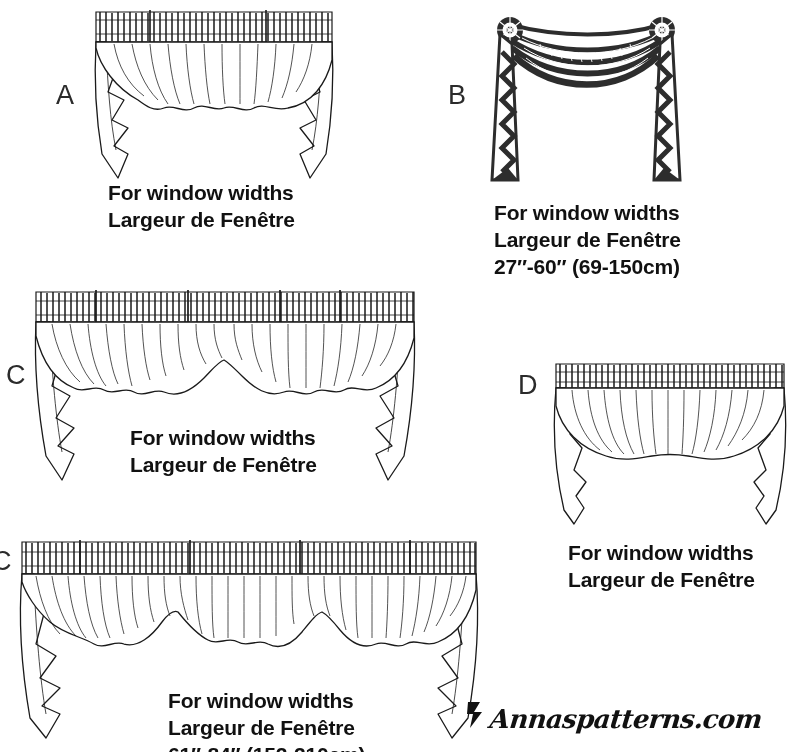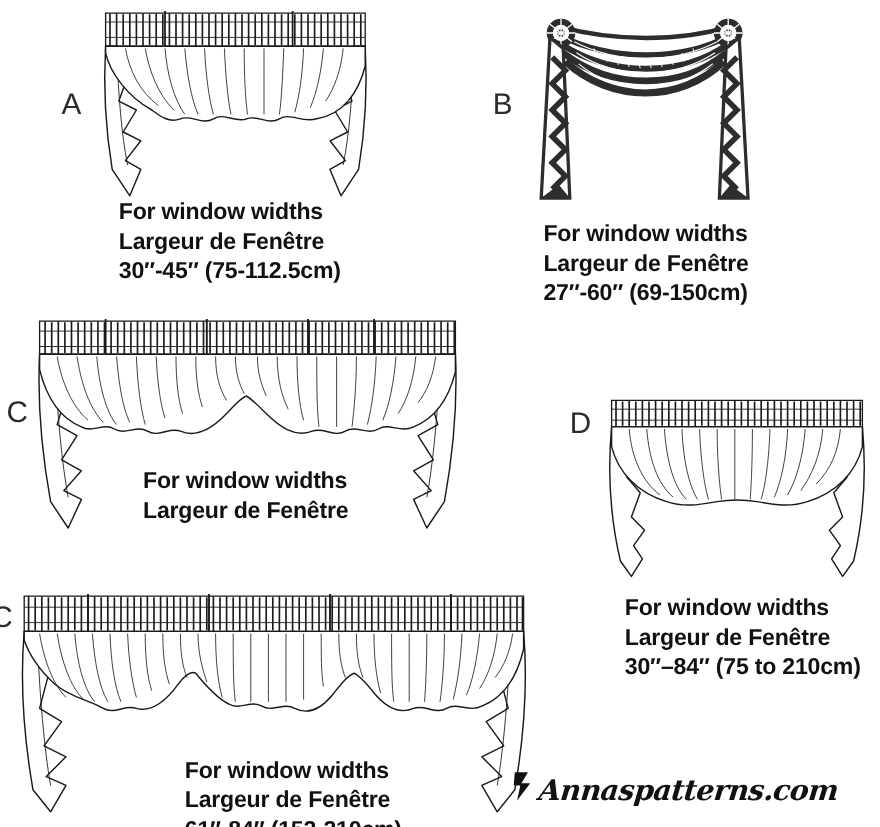--- a/index.html
+++ b/index.html
@@ -104,21 +104,20 @@
         <path d="M188 36 C 187 60, 184 80, 180 94"></path>
         <path d="M206 36 C 204 58, 200 76, 194 90"></path>
         <path d="M224 36 C 222 56, 216 72, 208 84"></path>
       </g>
     </svg>
   </div>
   <div class="letter" style="left:56px; top:82px;">A</div>
   <div class="caption" style="left:108px; top:180px;">
     <span class="ln">For window widths</span>
     <span class="ln">Largeur de Fenêtre</span>
-    <span class="ln">30″-45″ (75-112.5cm)</span>
   </div>
 
   <div class="style-block" style="left:478px; top:8px; width:216px; height:182px;">
     <svg width="216" height="182" viewBox="0 0 216 182">
 
       <g fill="none" stroke="#2d2d2d">
         <path d="M30 16 C 80 30, 140 30, 186 16" stroke-width="4"></path>
         <path d="M30 24 C 78 48, 142 48, 186 24" stroke-width="5"></path>
         <path d="M32 32 C 78 62, 142 62, 184 32" stroke-width="5.5"></path>
         <path d="M34 40 C 78 74, 142 74, 182 40" stroke-width="6"></path>
@@ -268,21 +267,20 @@
         <path d="M184 32 C 182 58, 176 78, 168 92"></path>
         <path d="M200 32 C 198 56, 190 74, 180 88"></path>
         <path d="M216 32 C 214 54, 206 70, 194 82"></path>
       </g>
     </svg>
   </div>
   <div class="letter" style="left:518px; top:372px;">D</div>
   <div class="caption" style="left:568px; top:540px;">
     <span class="ln">For window widths</span>
     <span class="ln">Largeur de Fenêtre</span>
-    <span class="ln">30″–84″ (75 to 210cm)</span>
   </div>
 
   <div class="style-block" style="left:14px; top:538px; width:470px; height:205px;">
     <svg width="470" height="205" viewBox="0 0 470 205">
 
       <path d="M8 4 L462 4 L462 36 L8 36 Z" fill="#ffffff" stroke="#1a1a1a" stroke-width="1.2"></path>
       <path d="M8 14 L462 14 M8 28 L462 28" stroke="#1a1a1a" stroke-width="0.8"></path>
       <g stroke="#1a1a1a" stroke-width="1.5">
         <path d="M12 4 L12 36 M18 5 L18 35 M24 4 L24 36 M30 5 L30 35 M36 4 L36 36 M42 5 L42 35
                  M48 4 L48 36 M54 5 L54 35 M60 4 L60 36 M66 5 L66 35 M72 4 L72 36 M78 5 L78 35

